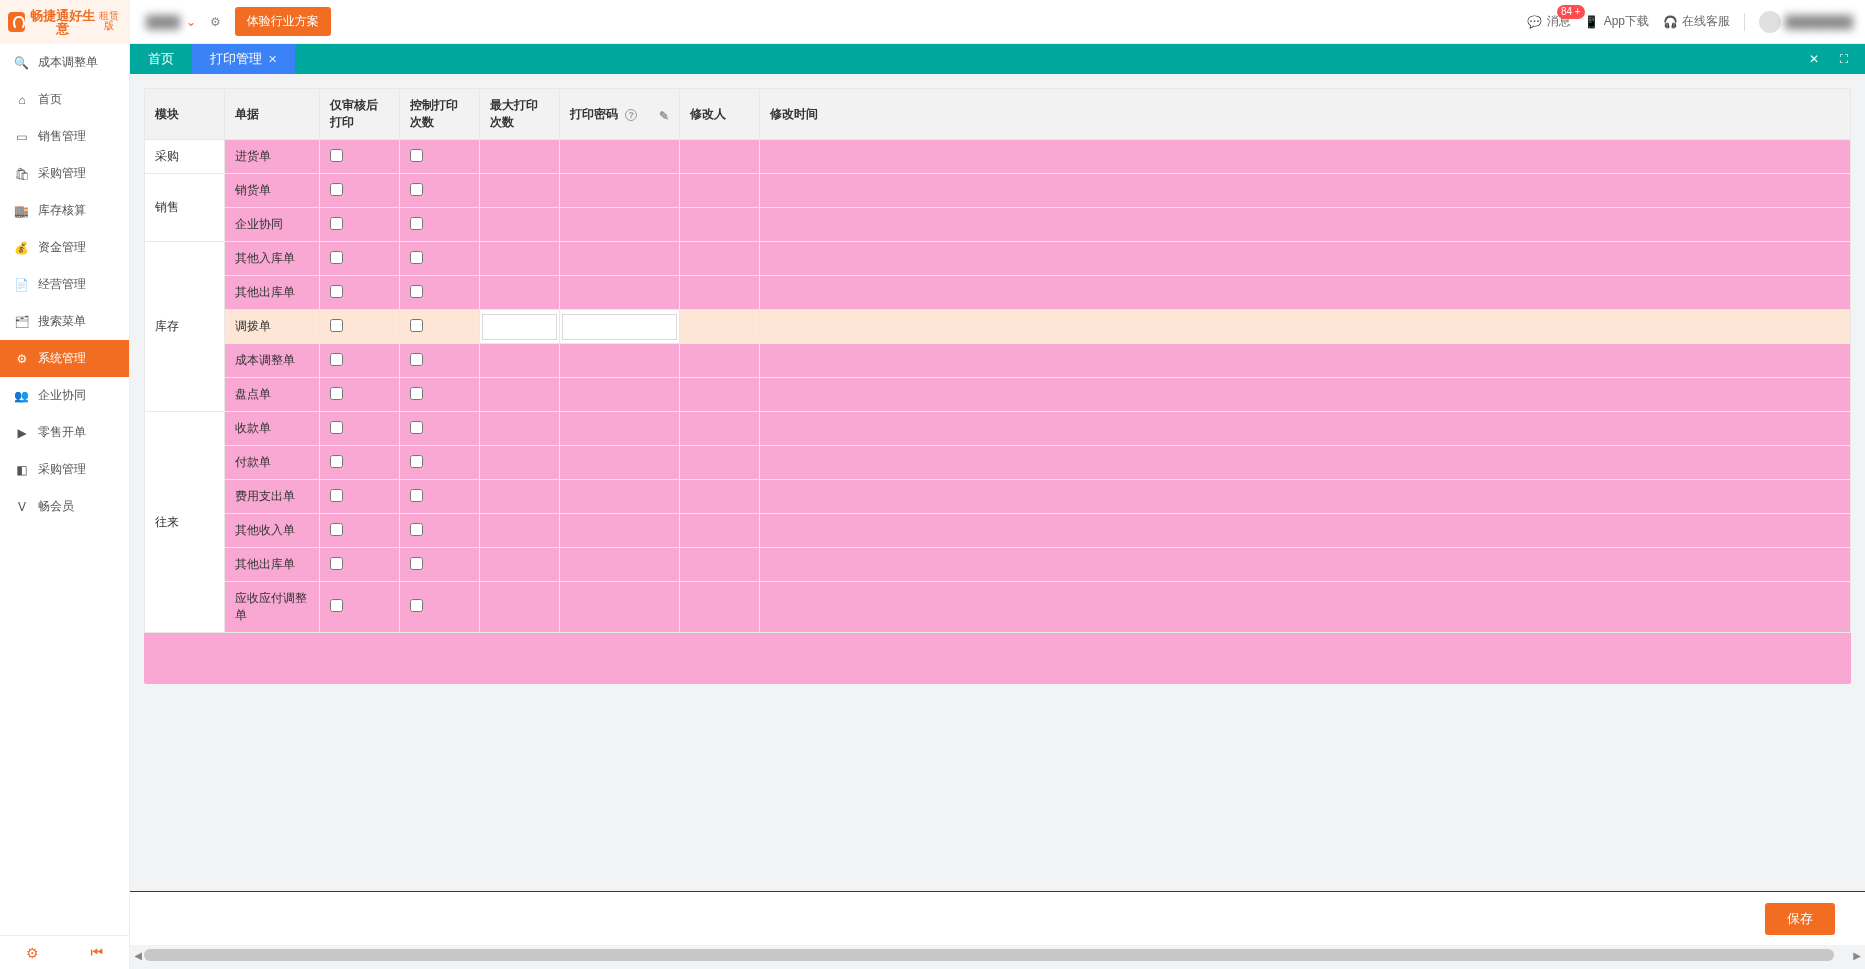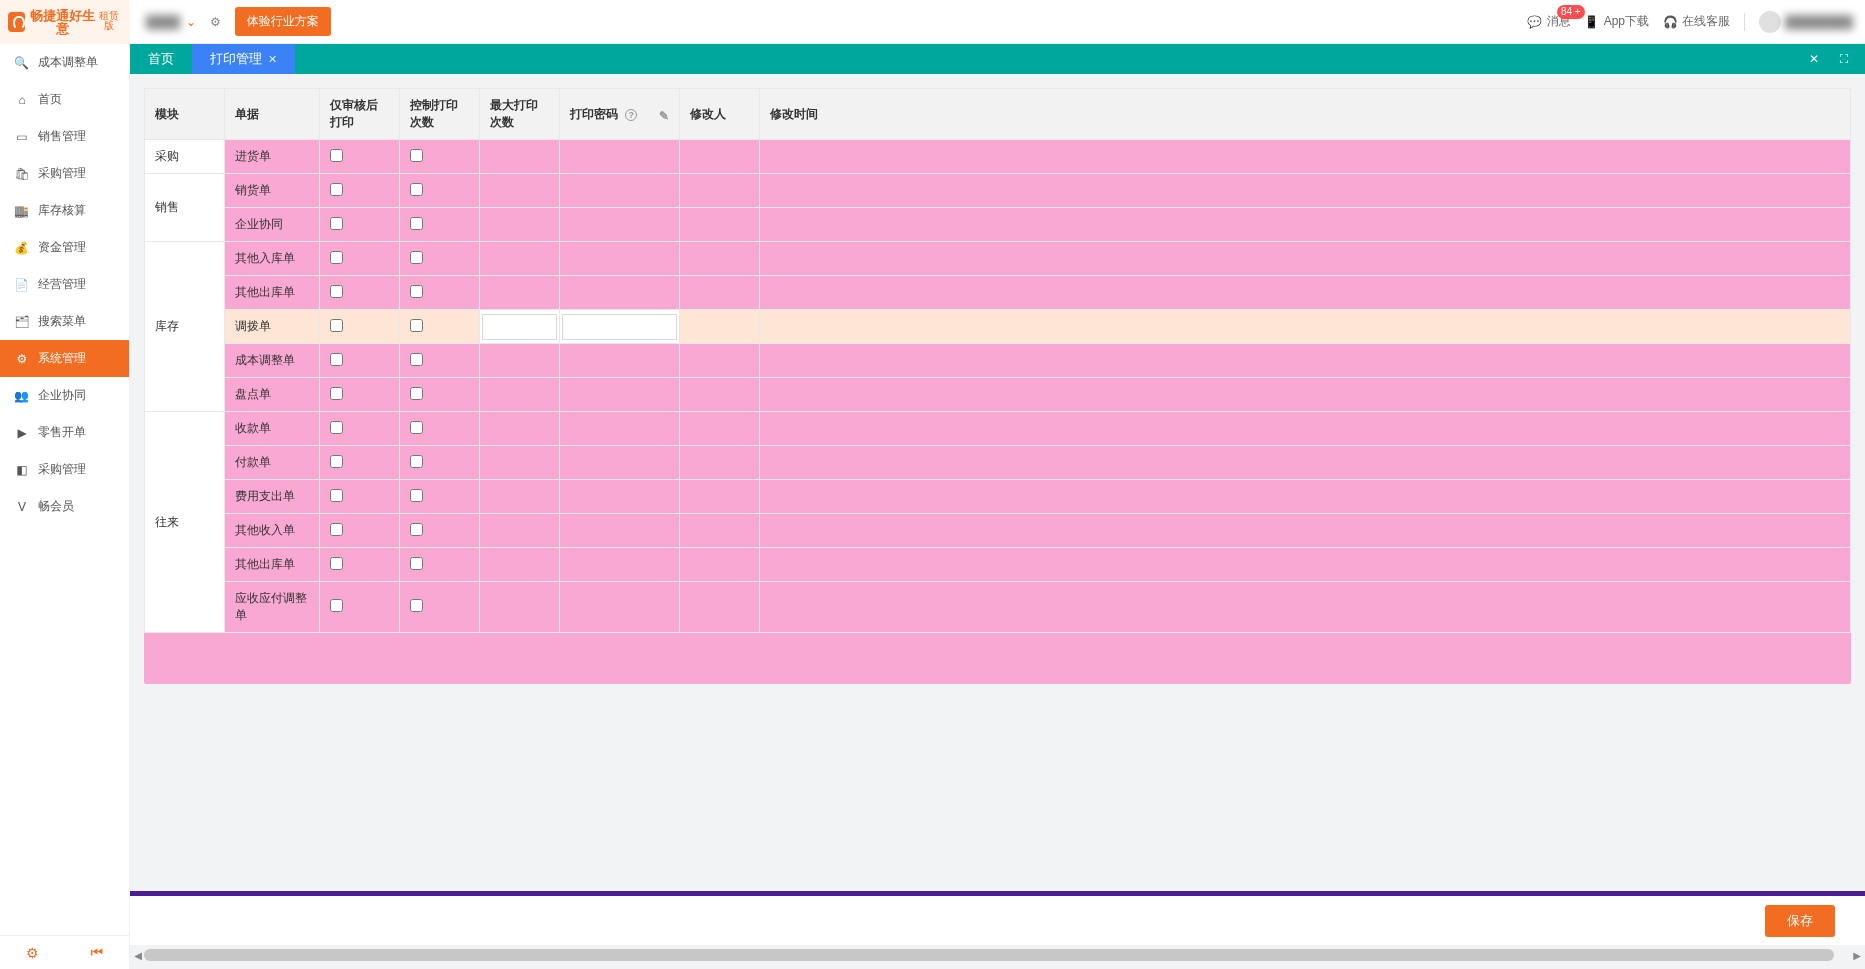--- a/index.html
+++ b/index.html
@@ -62,21 +62,21 @@
   .col-time { }
   .chkcell { text-align: center; }
   .pwd-head { display: flex; align-items: flex-end; justify-content: space-between; }
   .help-ico { border:1px solid #999; width:12px; height:12px; border-radius:50%; display:inline-flex; align-items:center; justify-content:center; font-size:9px; color:#999; margin-left:4px;}
   .edit-ico { color:#999; }
   tr.highlight td { background: #fde6d6; }
   tr.highlight td.input-cell { background: #fff; padding:2px;}
   tr.highlight input.cell-input { width: 100%; height: 26px; border: 1px solid #d9d9d9; padding: 2px 4px; outline:none; }
   input[type=checkbox] { width:13px; height:13px; }
 
-  .footer-bar { height: 54px; background: #fff; border-top: 5px solid #4c1d95; display: flex; align-items: center; justify-content: flex-end; padding: 0 30px; }
+  .footer-bar { height: 54px; background: #fff; border-top: 1px solid #4c1d95; display: flex; align-items: center; justify-content: flex-end; padding: 0 30px; }
   .save-btn { background: #f26c21; color: #fff; border: none; padding: 7px 22px; border-radius: 3px; font-size: 13px; cursor: pointer; }
 
   .hscroll-track { height: 12px; background: #f2f3f5; position: relative; margin: 4px 14px 8px 14px; }
   .hscroll-thumb { position:absolute; left:0; top:0; height:100%; width: 99%; background:#c7c7c7; border-radius:6px; }
   .hscroll-arrow { position:absolute; top:0; height:100%; width:12px; display:flex; align-items:center; justify-content:center; color:#888; font-size:10px;}
   .hscroll-arrow.left{ left:-12px;} .hscroll-arrow.right{ right:-12px;}
 </style>
 </head>
 <body>
 

